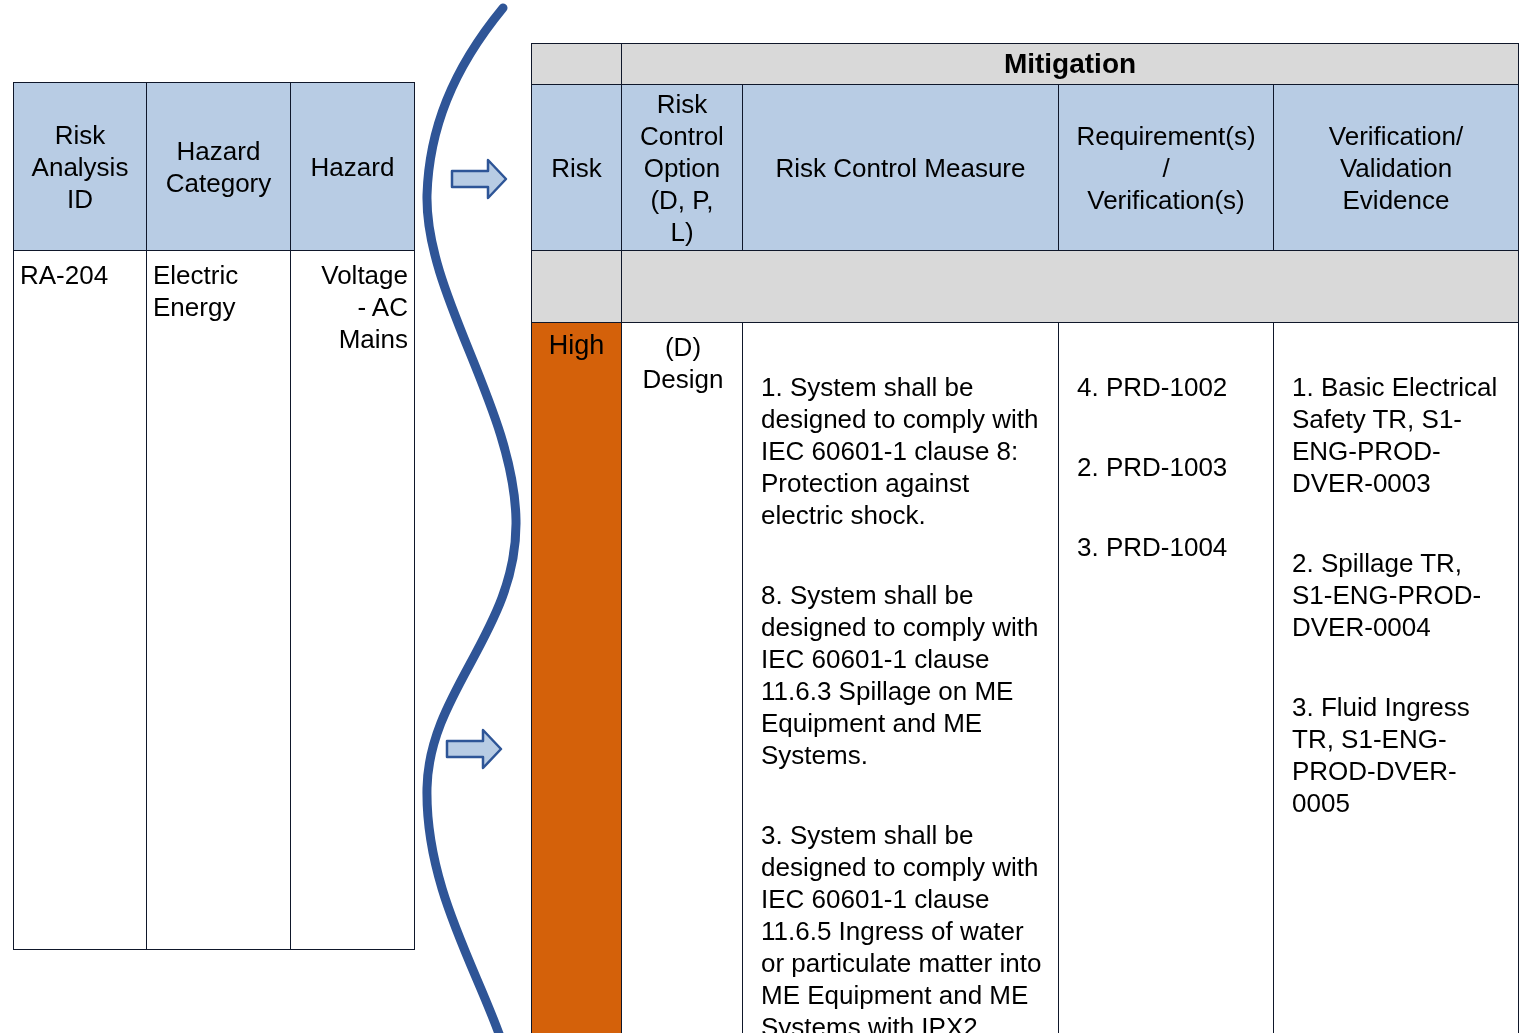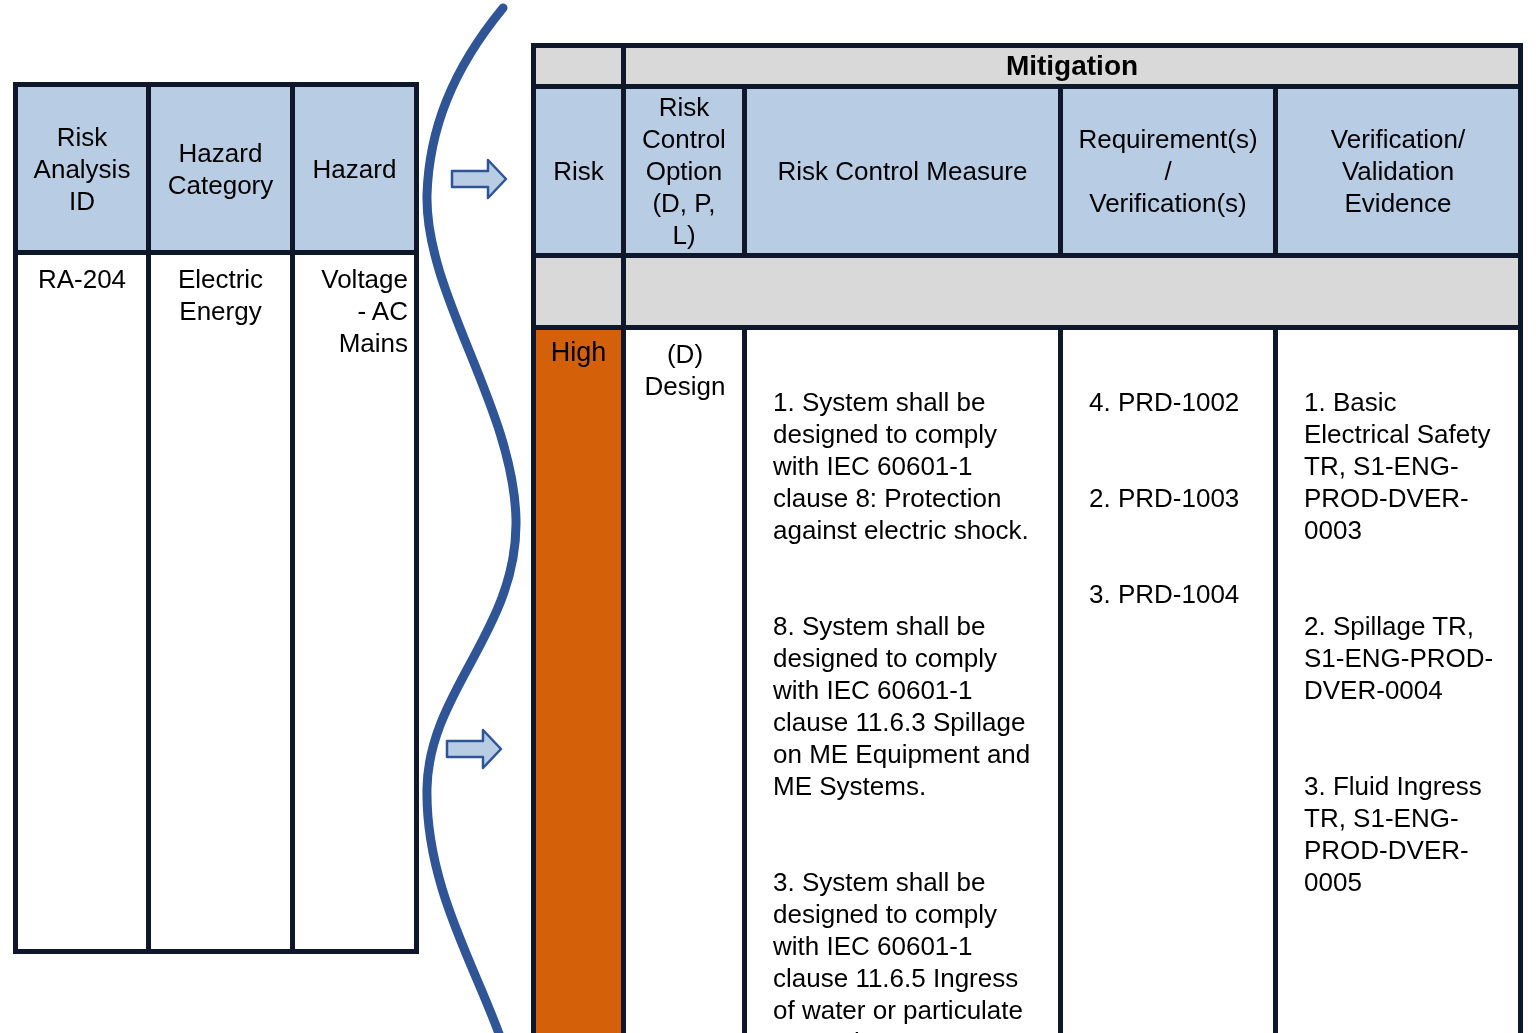--- a/index.html
+++ b/index.html
@@ -13,21 +13,21 @@
     width: 1536px; height: 1033px;
     background: #ffffff;
     overflow: hidden;
   }
   table {
     border-collapse: collapse;
     table-layout: fixed;
     position: absolute;
   }
   td {
-    border: 5px solid #0f172a;
+    border: 1px solid #0f172a;
     vertical-align: middle;
     overflow: hidden;
     white-space: pre-line;
     font-size: 26px;
     line-height: 32px;
     padding: 2px 6px;
   }
   
   #left-table { left: 13px; top: 82px; width: 401px; }
   #left-table .hdr {
@@ -36,21 +36,20 @@
     font-size: 26px;
   }
   #left-table .cat-row td {
     background: #D9D9D9;
     text-align: center;
     font-weight: bold;
     font-size: 27px;
   }
   #left-table .data-row td {
     vertical-align: top;
-    text-align: center;
     padding-top: 8px;
     font-size: 26px;
   }
   #left-table .data-row td.hazard-cell {
     text-align: right;
     padding-left: 10px;
   }
   
   #right-table { left: 531px; top: 43px; width: 987px; }
   #right-table .group-row td {
@@ -72,21 +71,21 @@
     padding: 8px 8px 8px 10px;
     text-align: left;
     font-size: 26px;
   }
   #right-table td.risk-cell {
     text-align: center;
     font-size: 27px;
     padding: 6px 2px;
   }
   #right-table td.option-cell { text-align: center; }
-  .item-block { margin: 16px; }
+  .item-block { margin: 8px; }
   
   #flow-overlay {
     position: absolute;
     left: 0; top: 0;
     width: 1536px; height: 1033px;
     pointer-events: none;
   }
 </style>
 </head>
 <body>

